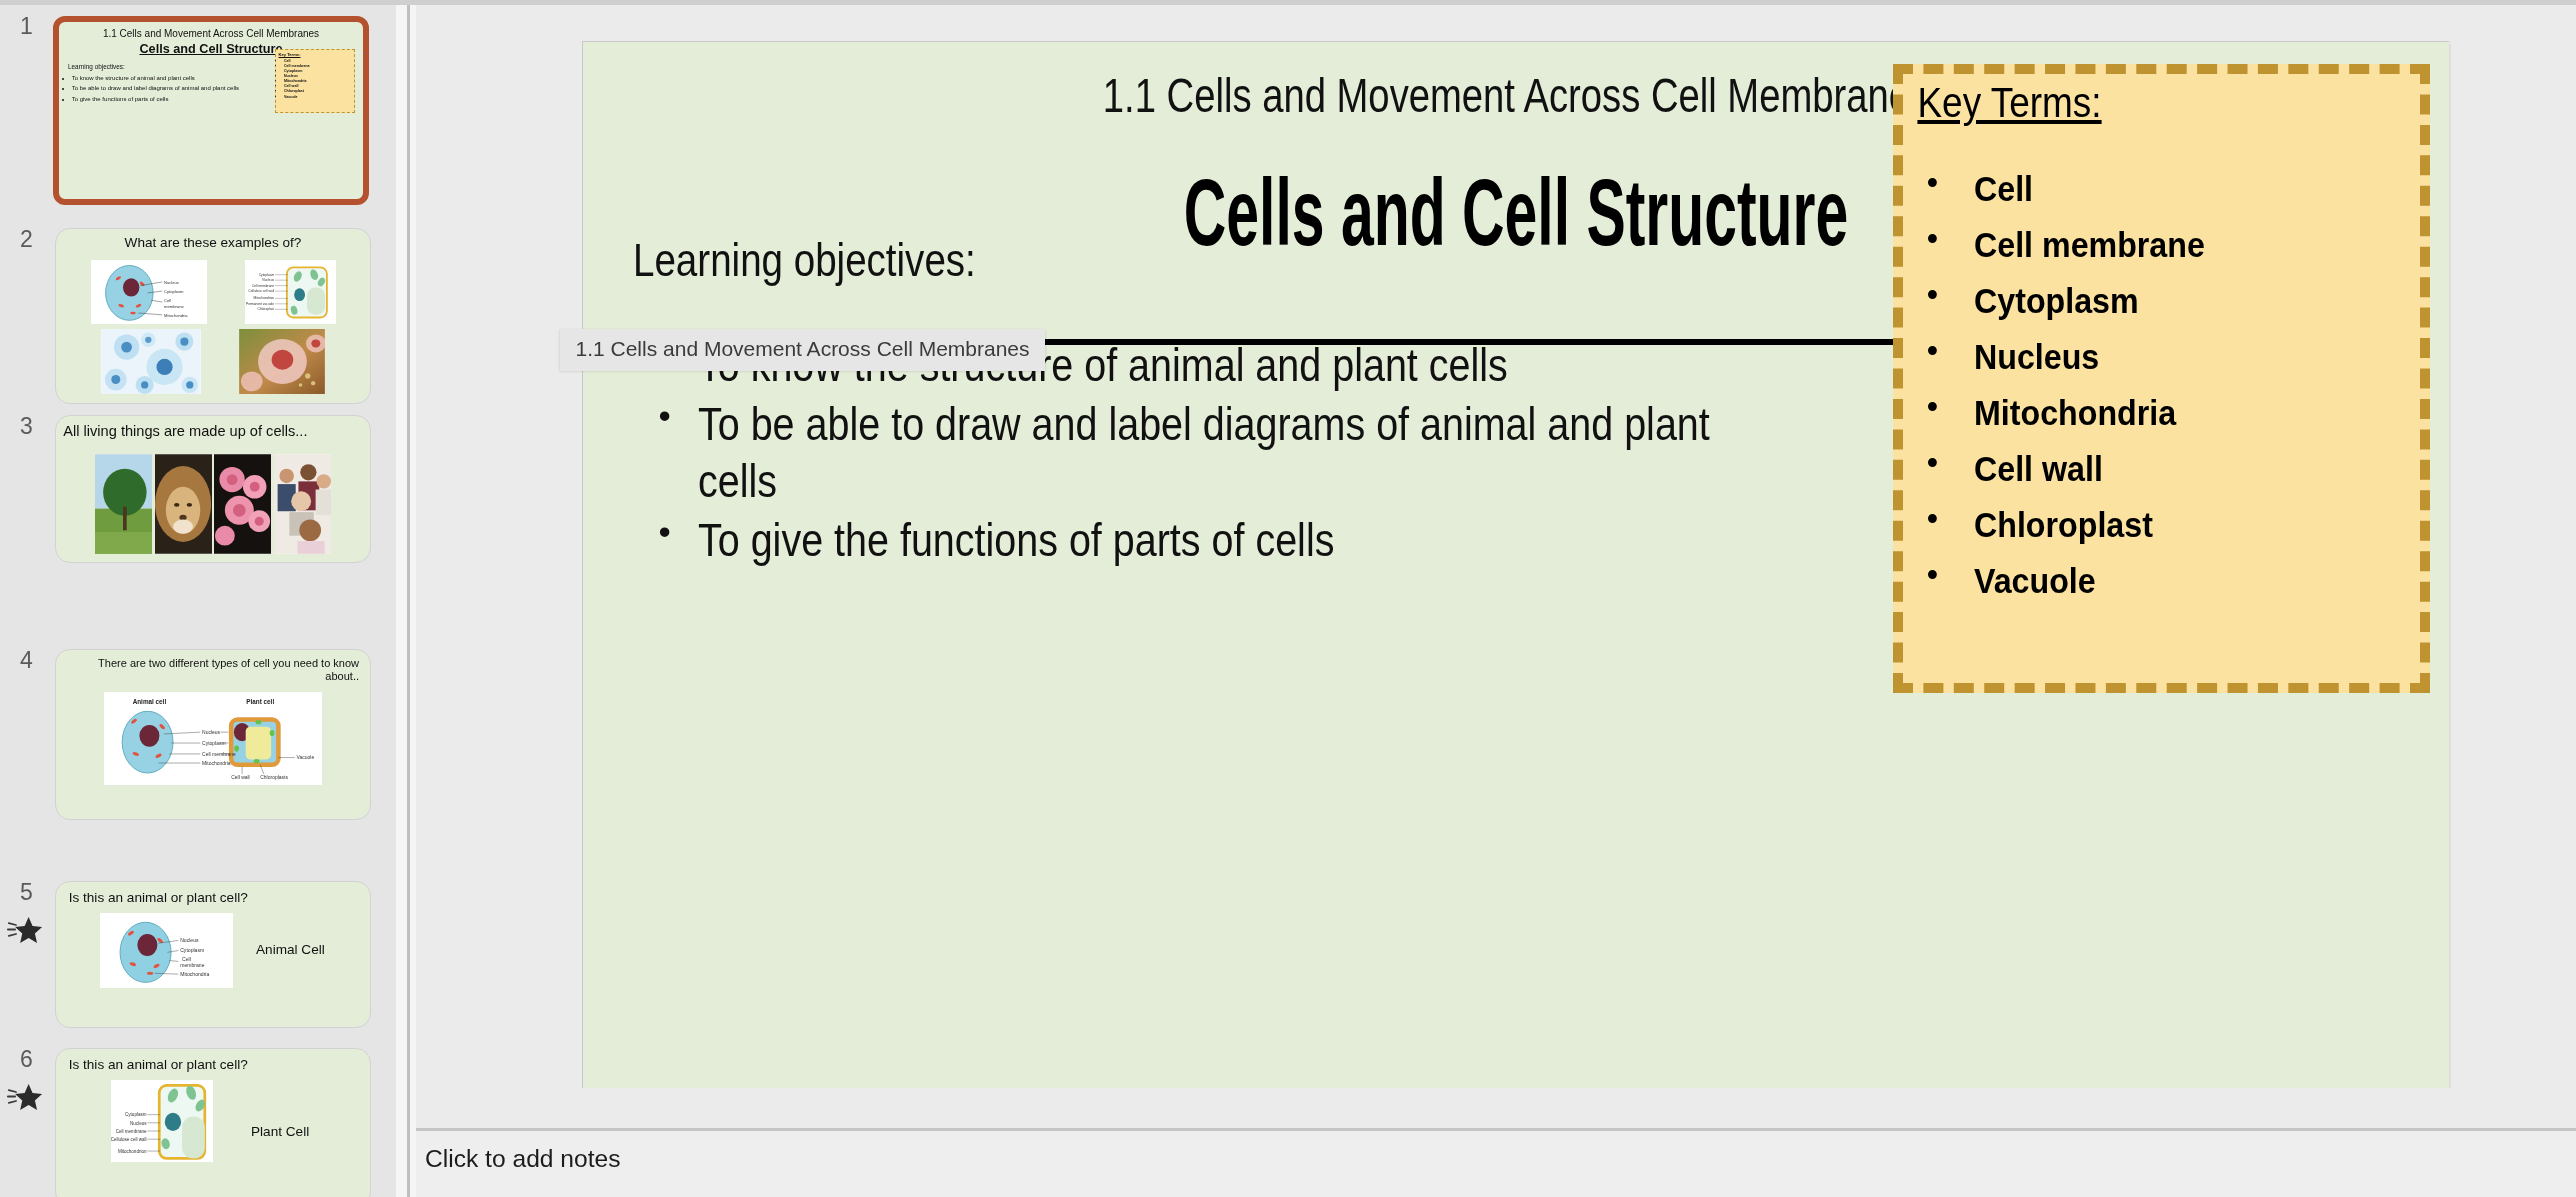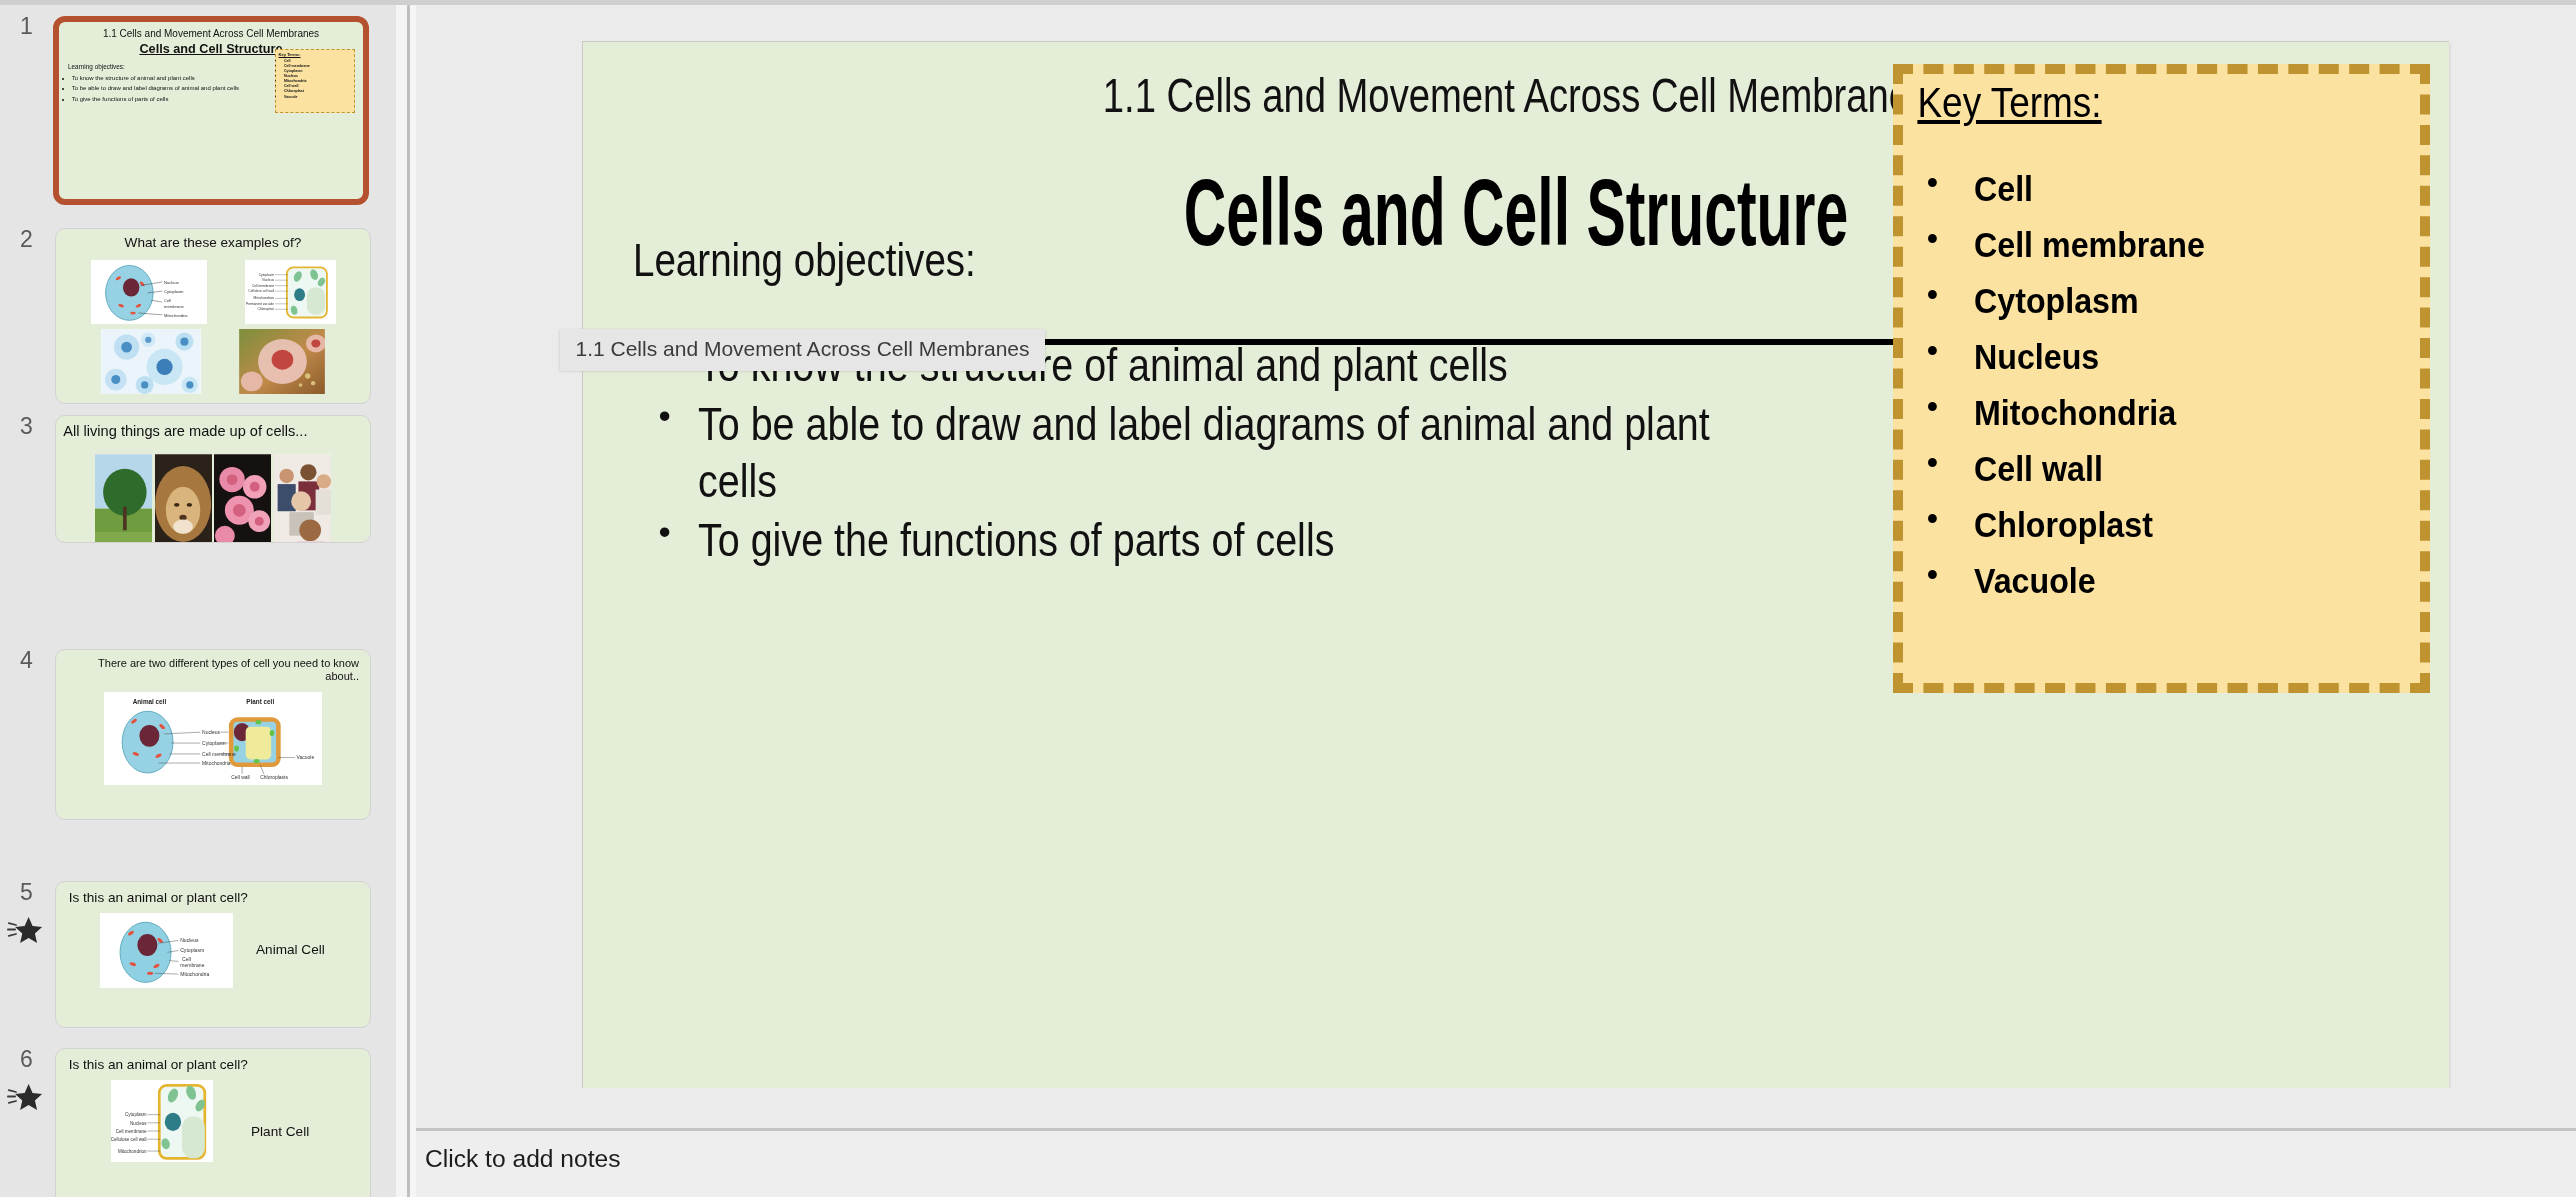--- a/index.html
+++ b/index.html
@@ -22,21 +22,21 @@
   }
   .thumb-row { position:absolute; left:0; width:396px; }
   .thumb-num {
     position:absolute; left:11px; top:3.6px; width:31px;
     font-size:23px; color:#5a5a5a; text-align:center;
     font-family:"Liberation Sans", sans-serif; font-weight:300;
   }
   .anim-star { position:absolute; left:7.3px; top:38px; width:36px; height:31px; }
   .thumb-card {
     position:absolute; left:55px; top:0; width:316px;
-    background:#e4edd8; border:0.9px solid #d2d2d2; border-radius:10px;
+    background:#e4edd8; border:0.9px solid #d2d2d2; border-radius:15px;
     overflow:hidden;
   }
   .thumb-card.selected {
     border:6.4px solid #b4512f; border-radius:12px; left:53px;
   }
 
   
   .t-title { font-size:10px; color:#111; text-align:center; padding-top:5.5px; line-height:1.18; }
   .t-title.left { text-align:right; padding-left:9px; }
   .t-big { font-size:14.6px; color:#111; padding-left:7.3px; padding-top:7.3px; }
@@ -287,21 +287,21 @@
                 <circle cx="82" cy="60" r="2.4" fill="#d9c07a"></circle>
               <circle cx="68" cy="62" r="2" fill="#d9c07a"></circle>
             </svg>
           </div>
         </div>
       </div>
     </div>
 
     <div class="thumb-row" style="top:405px; height:186px;">
       <div class="thumb-num">3</div>
-      <div class="thumb-card" style="top:5.5px; height:128px;">
+      <div class="thumb-card" style="top:5.5px; height:148px;">
         <div class="t-big">All living things are made up of cells...</div>
         <div class="imgrow" style="margin-top:14.6px; gap:2.7px;">
           <div class="ph" style="width:57px;height:100px;">
             <svg width="57" height="100" viewBox="0 0 63 110">
               <rect width="63" height="60" fill="#b6d6ea"></rect>
                 <rect y="60" width="63" height="50" fill="#6f9c3f"></rect>
               <ellipse cx="33" cy="42" rx="24" ry="26" fill="#2f6b2a"></ellipse>
               <rect x="31" y="58" width="4" height="26" fill="#4b3520"></rect>
               <rect y="86" width="63" height="24" fill="#7fa94b"></rect>
             </svg>

